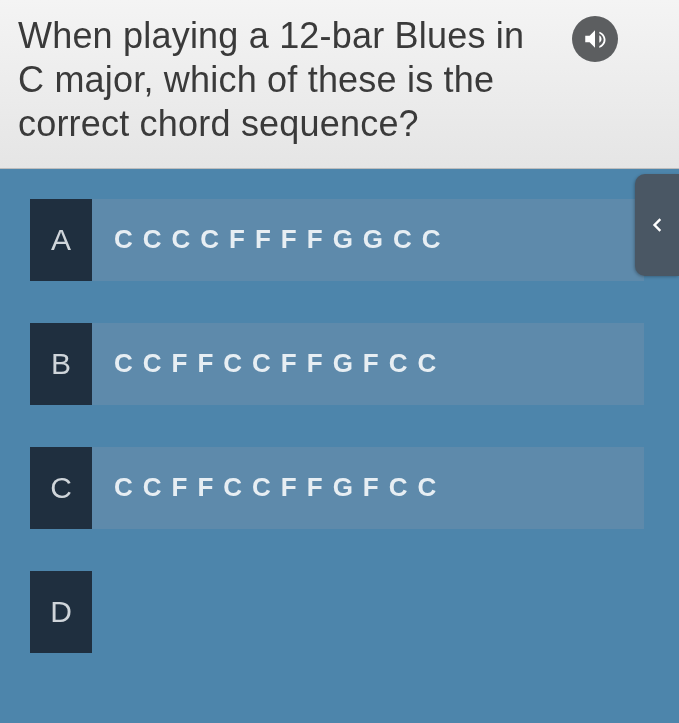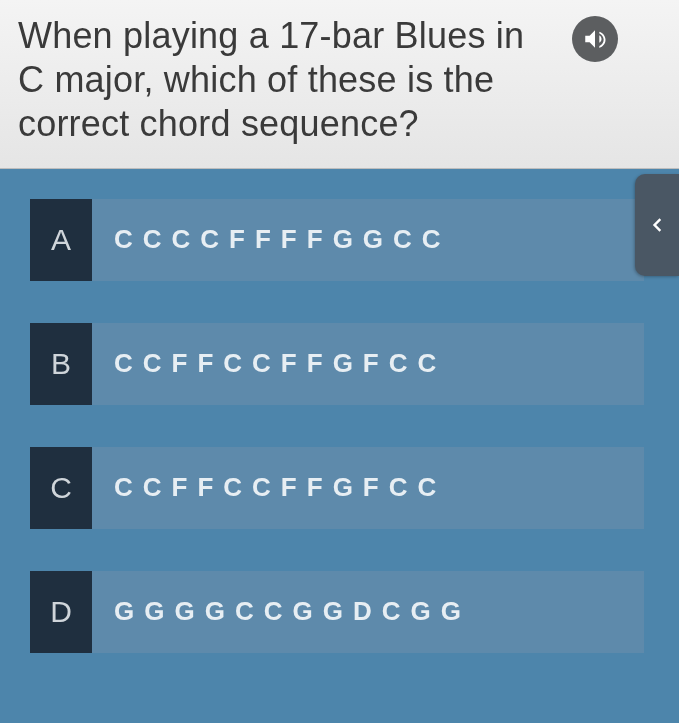--- a/index.html
+++ b/index.html
@@ -86,21 +86,21 @@
     padding-left: 22px;
     font-size: 26px;
     font-weight: 700;
     letter-spacing: 10px;
   }
 </style>
 </head>
 <body>
 
 <div class="header">
-  <div class="question">When playing a 17-bar Blues in C major, which of these is the correct chord sequence?</div>
+  <div class="question">When playing a 12-bar Blues in C major, which of these is the correct chord sequence?</div>
   <div class="audio-btn">
     <svg viewBox="0 0 24 24">
       <path d="M3 9v6h4l5 5V4L7 9H3z"></path>
       <path d="M16 8.5c1.2 0.8 2 2 2 3.5s-0.8 2.7-2 3.5v-7z"></path>
       <path d="M16 5.2v1.8c2.3 0.9 4 3.1 4 5.7s-1.7 4.8-4 5.7v1.8c3.3-1 5.7-4 5.7-7.5S19.3 6.2 16 5.2z"></path>
     </svg>
   </div>
 </div>
 
 <div class="answers-area">
@@ -115,21 +115,20 @@
     <div class="text-box">CCFFCCFFGFCC</div>
   </div>
 
   <div class="option">
     <div class="letter-box">C</div>
     <div class="text-box">CCFFCCFFGFCC</div>
   </div>
 
   <div class="option">
     <div class="letter-box">D</div>
-    <div class="text-box">GGGGCCGGDCGG</div>
   </div>
 
 </div>
 
 <div class="side-tab">
   <svg viewBox="0 0 24 24">
     <path d="M15 4l-8 8 8 8 2-2-6-6 6-6z"></path>
   </svg>
 </div>
 

